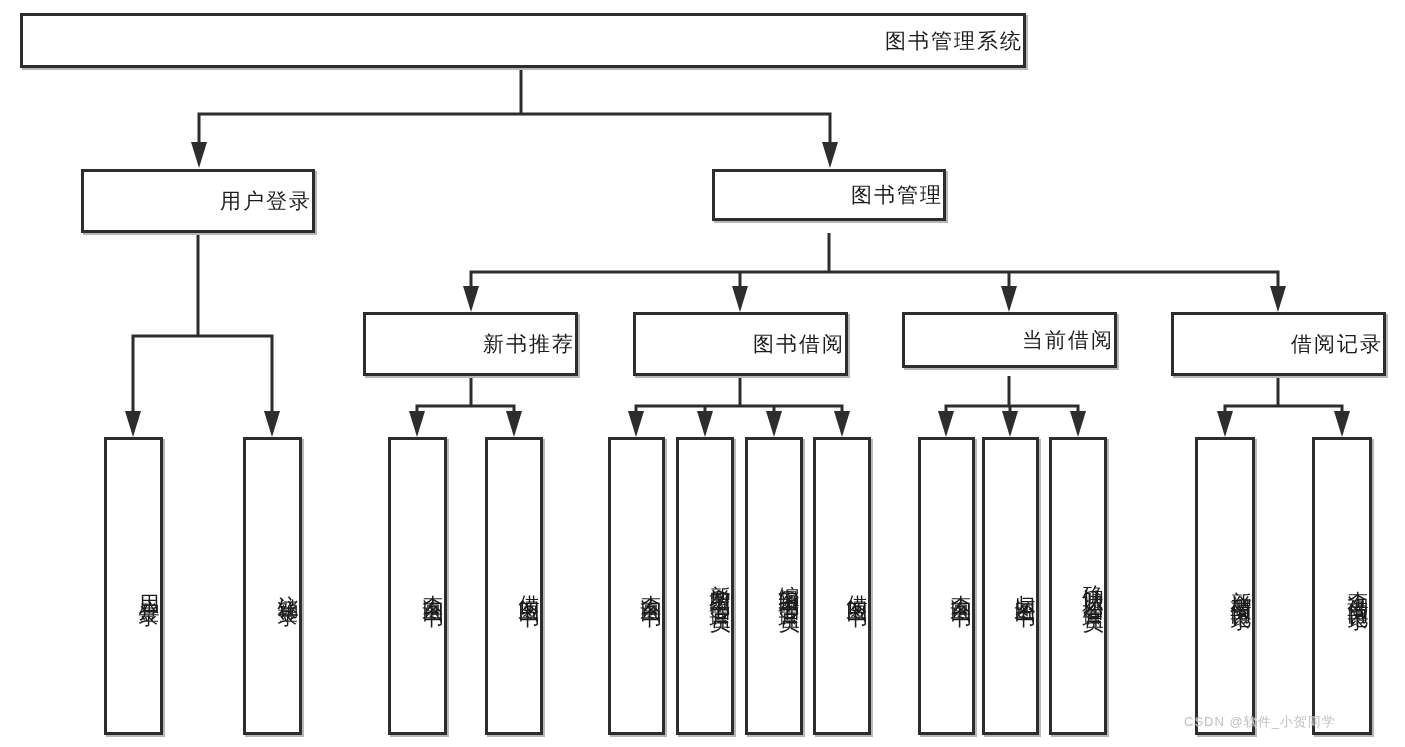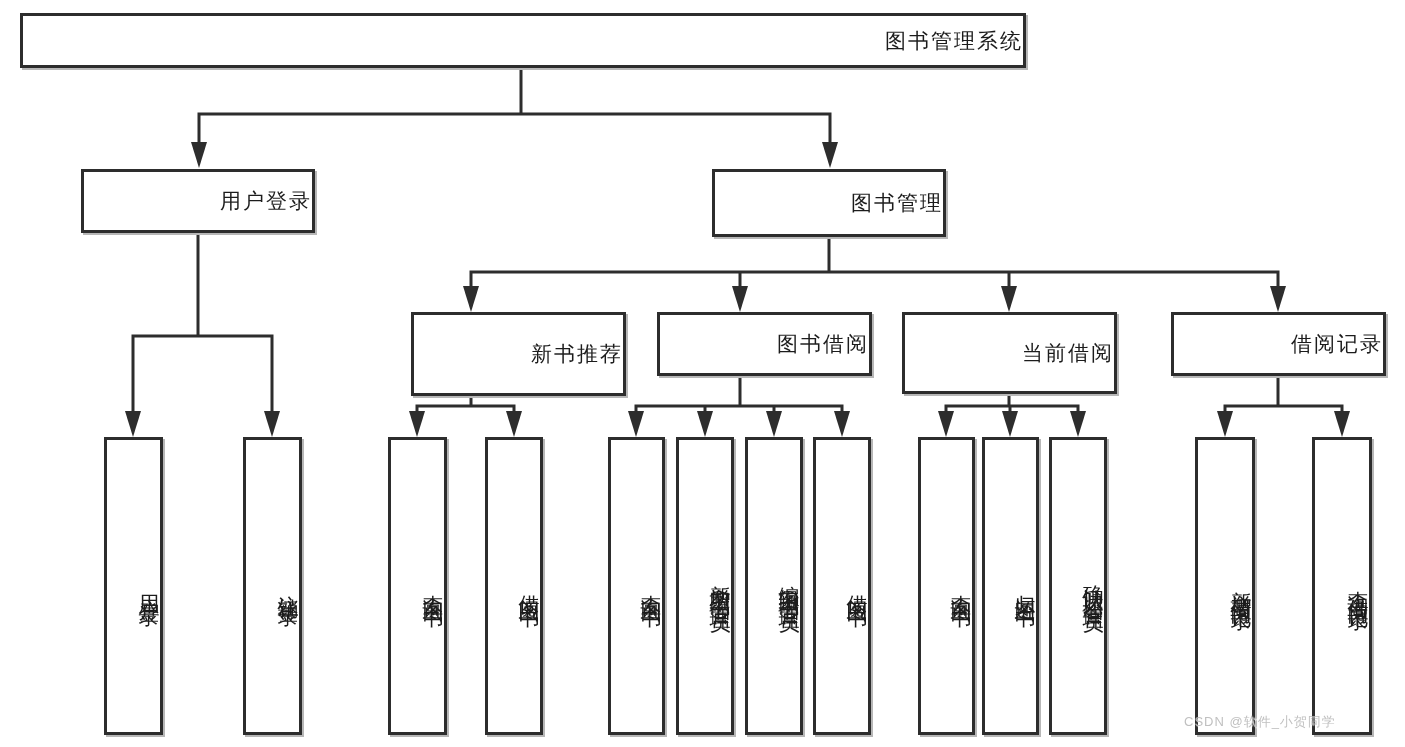--- a/index.html
+++ b/index.html
@@ -114,31 +114,31 @@
       </g>
   </svg>
 
   <div class="node" style="left:20px; top:13px; width:1006px; height:55px;">
     <span class="lbl">图书管理系统</span>
   </div>
 
   <div class="node" style="left:81px; top:169px; width:234px; height:64px;">
     <span class="lbl">用户登录</span>
   </div>
-  <div class="node" style="left:712px; top:169px; width:234px; height:68px;">
+  <div class="node" style="left:712px; top:169px; width:234px; height:52px;">
     <span class="lbl">图书管理</span>
   </div>
 
-  <div class="node" style="left:363px; top:312px; width:215px; height:84px;margin-left:48px;">
+  <div class="node" style="left:363px; top:312px; width:215px; height:64px;">
     <span class="lbl">新书推荐</span>
   </div>
-  <div class="node" style="left:633px; top:312px; width:215px; height:64px;margin-left:24px;">
+  <div class="node" style="left:633px; top:312px; width:215px; height:64px;">
     <span class="lbl">图书借阅</span>
   </div>
-  <div class="node" style="left:902px; top:312px; width:215px; height:82px;">
+  <div class="node" style="left:902px; top:312px; width:215px; height:56px;">
     <span class="lbl">当前借阅</span>
   </div>
   <div class="node" style="left:1171px; top:312px; width:215px; height:64px;">
     <span class="lbl">借阅记录</span>
   </div>
 
   <div class="node vertical" style="left:104px; top:437px; width:59px; height:298px;">
     <span class="lbl">用户登录</span>
   </div>
   <div class="node vertical" style="left:243px; top:437px; width:59px; height:298px;">

